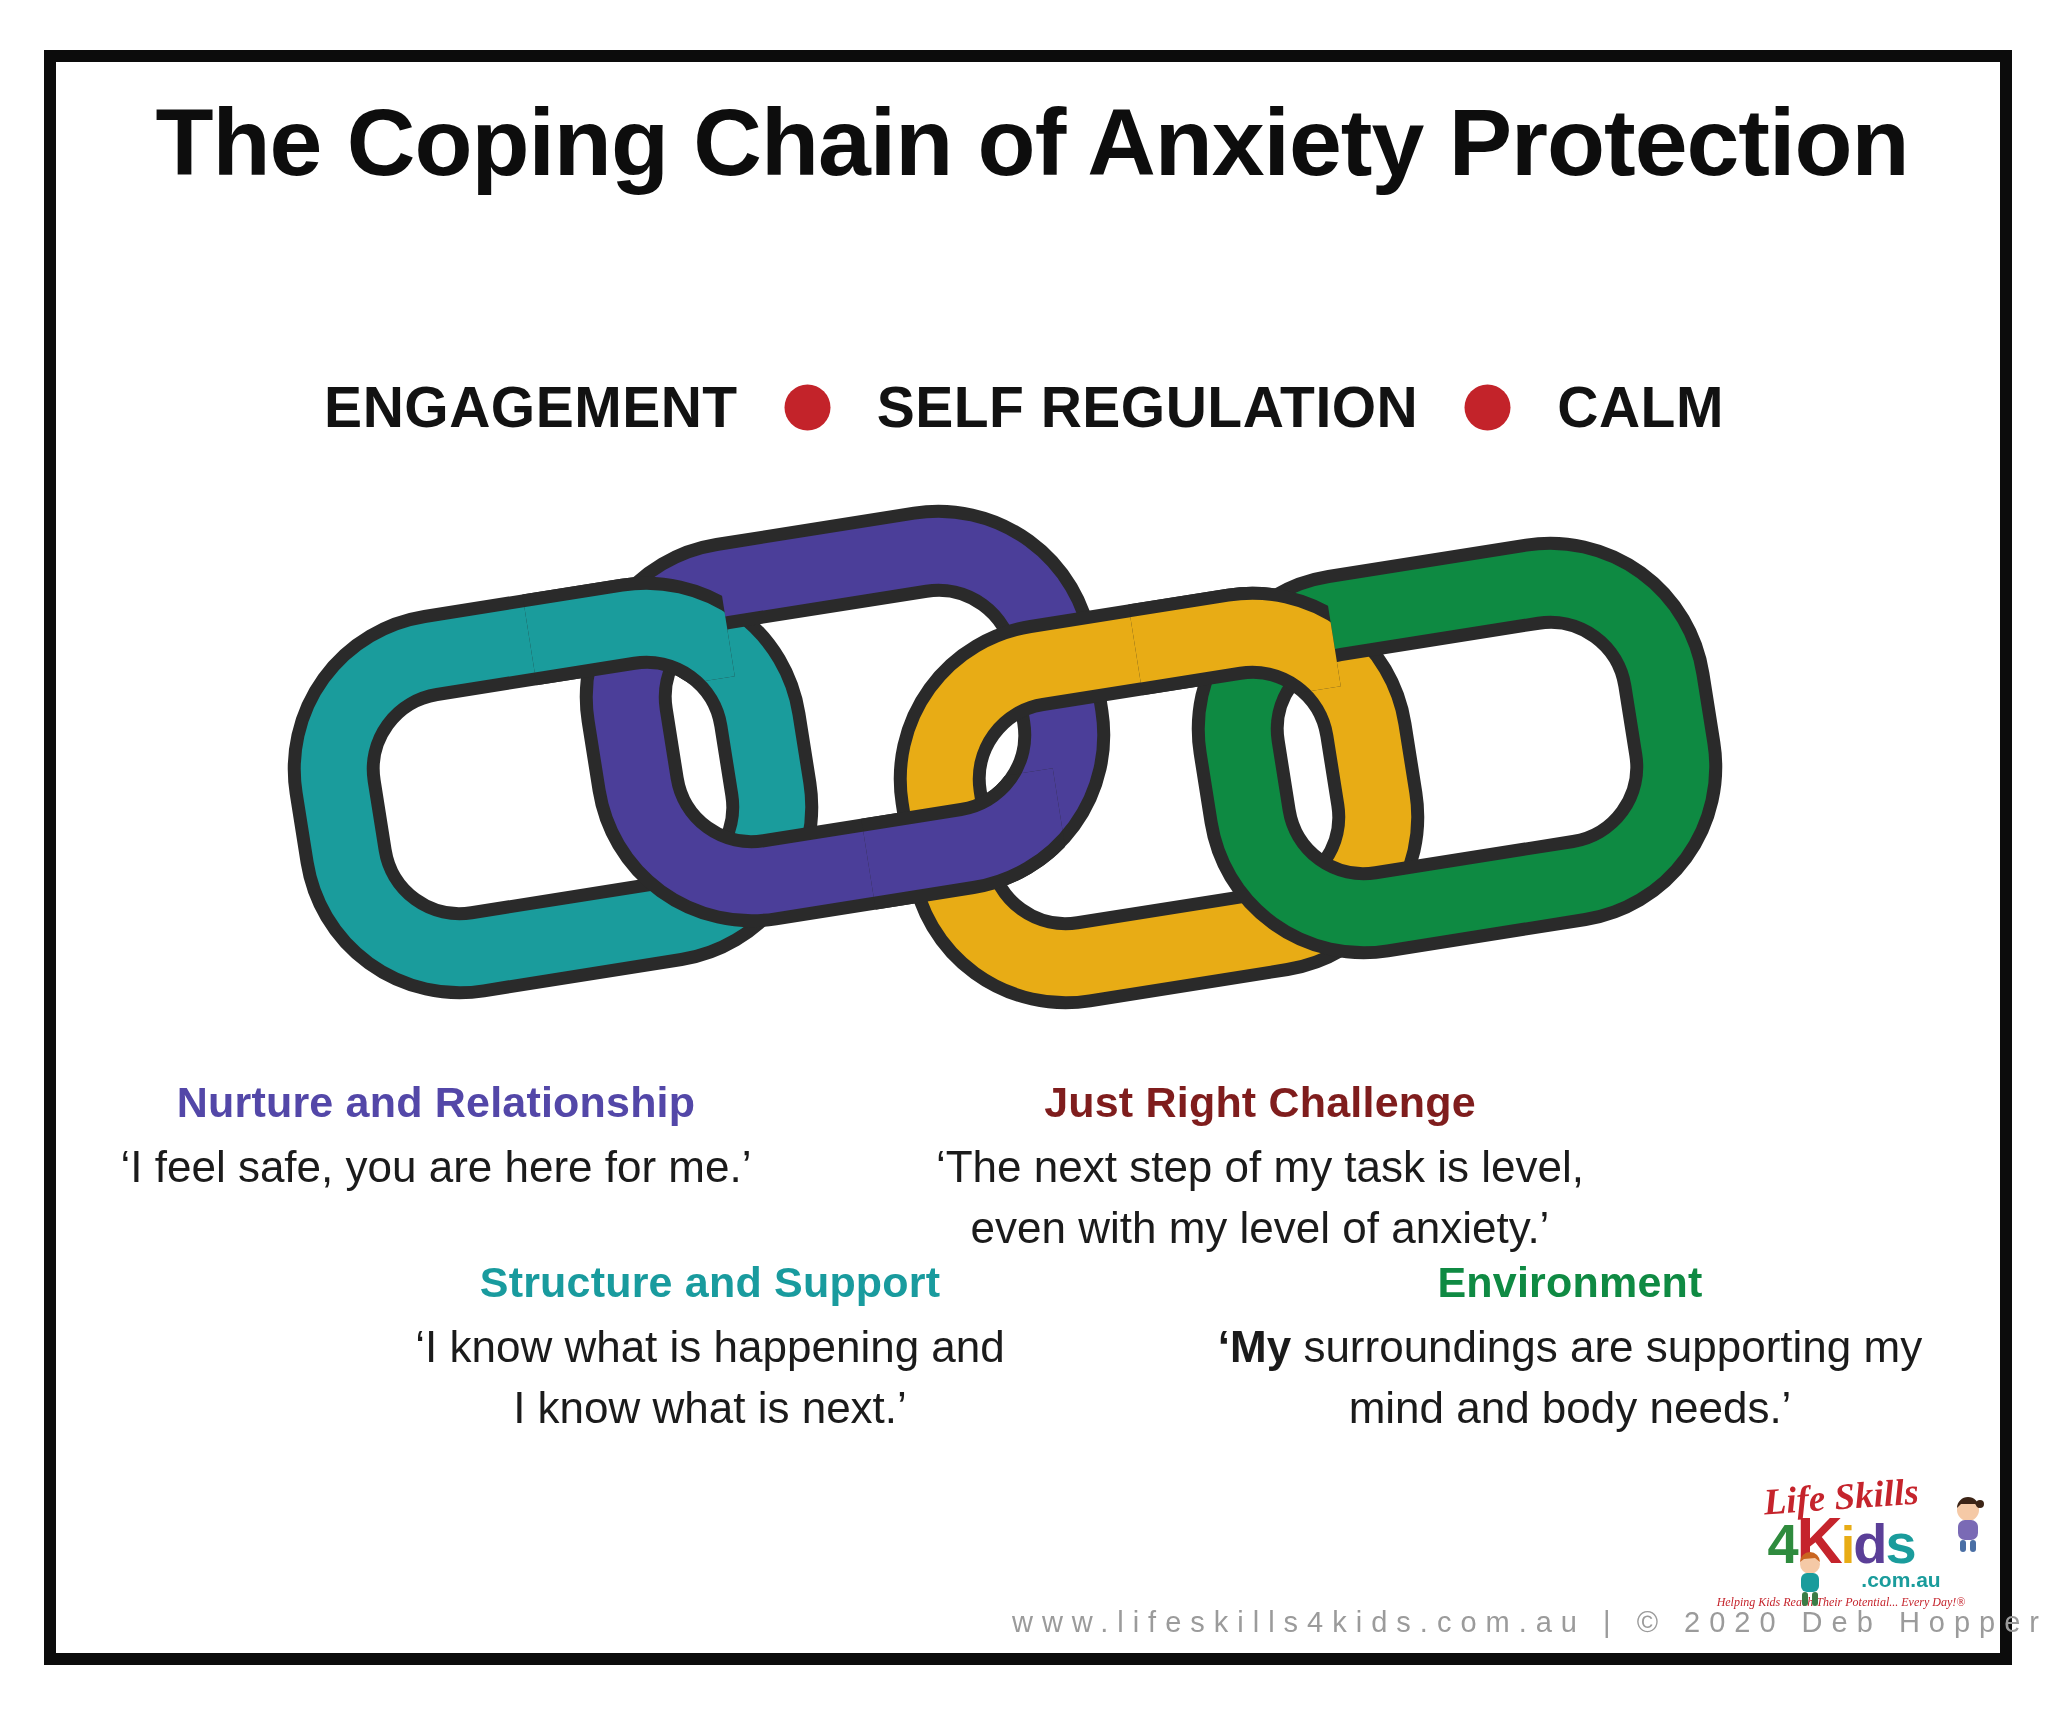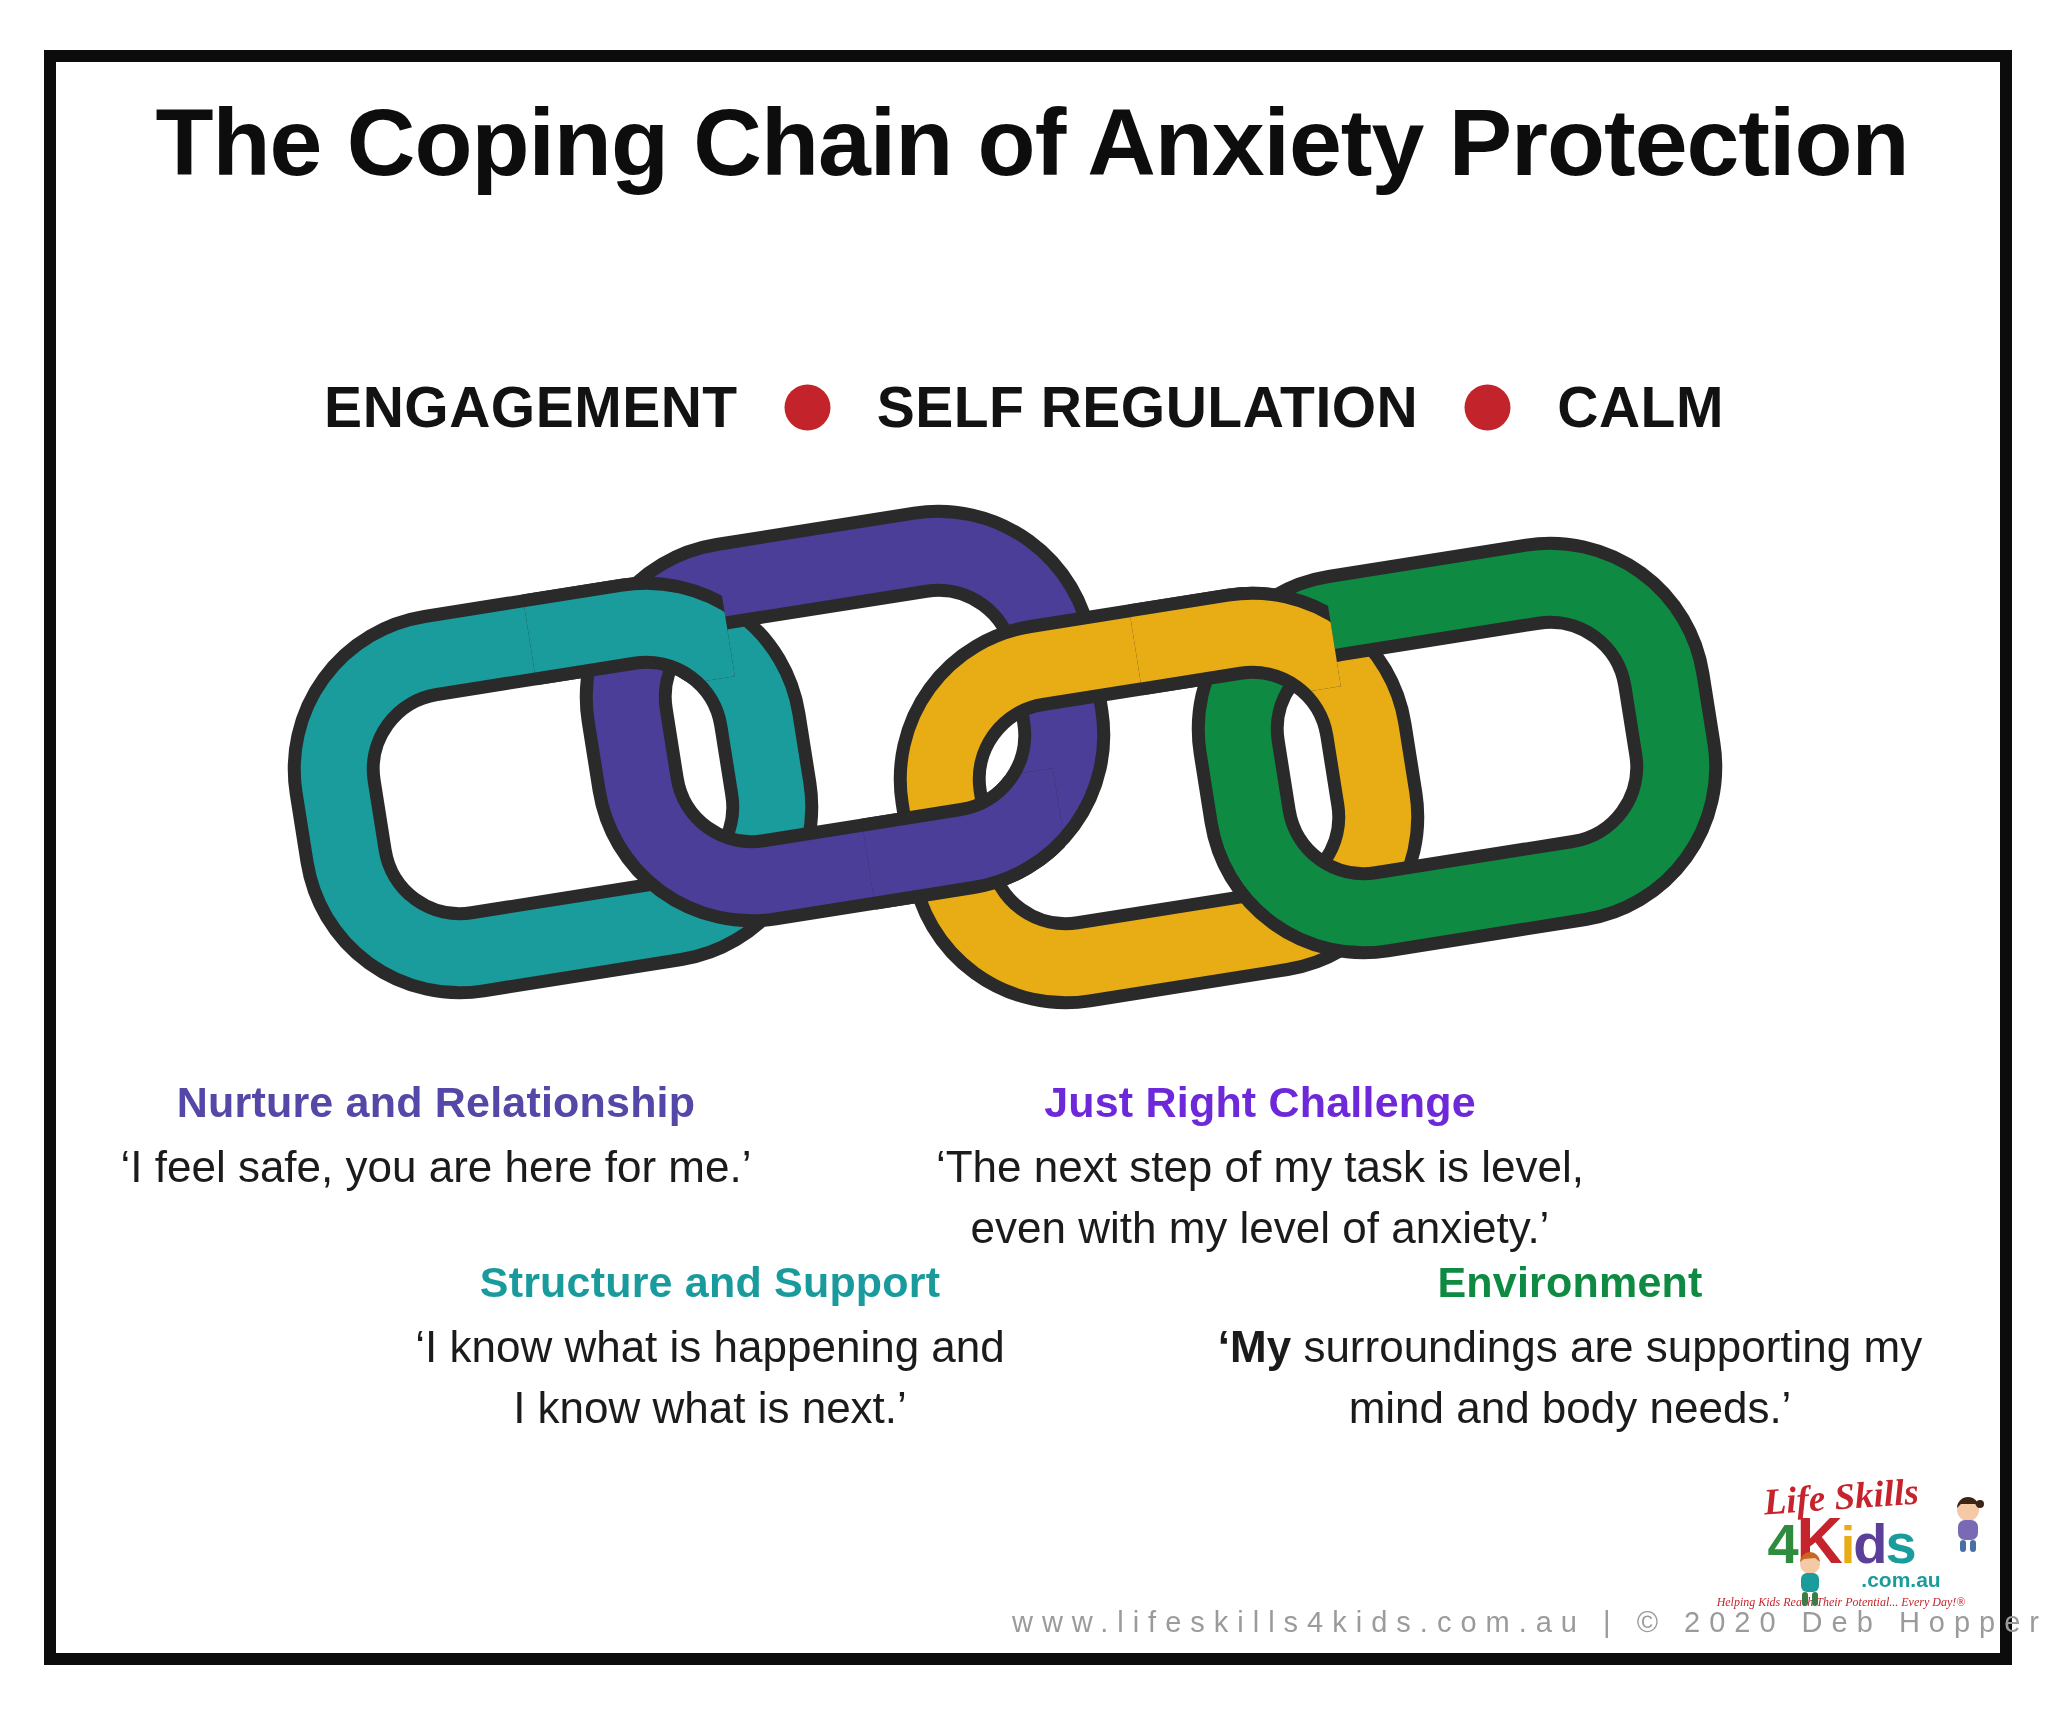--- a/index.html
+++ b/index.html
@@ -129,21 +129,21 @@
     </g>
   </g>
 </svg>
 
 <div class="section" id="section-1">
   <div class="sec-heading" style="color: rgb(83, 71, 168);">Nurture and Relationship</div>
   <div class="sec-line"><b></b><span>‘I feel safe, you are here for me.’</span></div>
 </div>
 
 <div class="section" id="section-2">
-  <div class="sec-heading" style="color: #6d28d9;">Just Right Challenge</div>
+  <div class="sec-heading" style="color: #7f1d1d;">Just Right Challenge</div>
   <div class="sec-line"><b></b><span>‘The next step of my task is level,</span></div>
   <div class="sec-line"><b></b><span>even with my level of anxiety.’</span></div>
 </div>
 
 <div class="section" id="section-3">
   <div class="sec-heading" style="color: rgb(25, 155, 158);">Structure and Support</div>
   <div class="sec-line"><b></b><span>‘I know what is happening and</span></div>
   <div class="sec-line"><b></b><span>I know what is next.’</span></div>
 </div>
 

